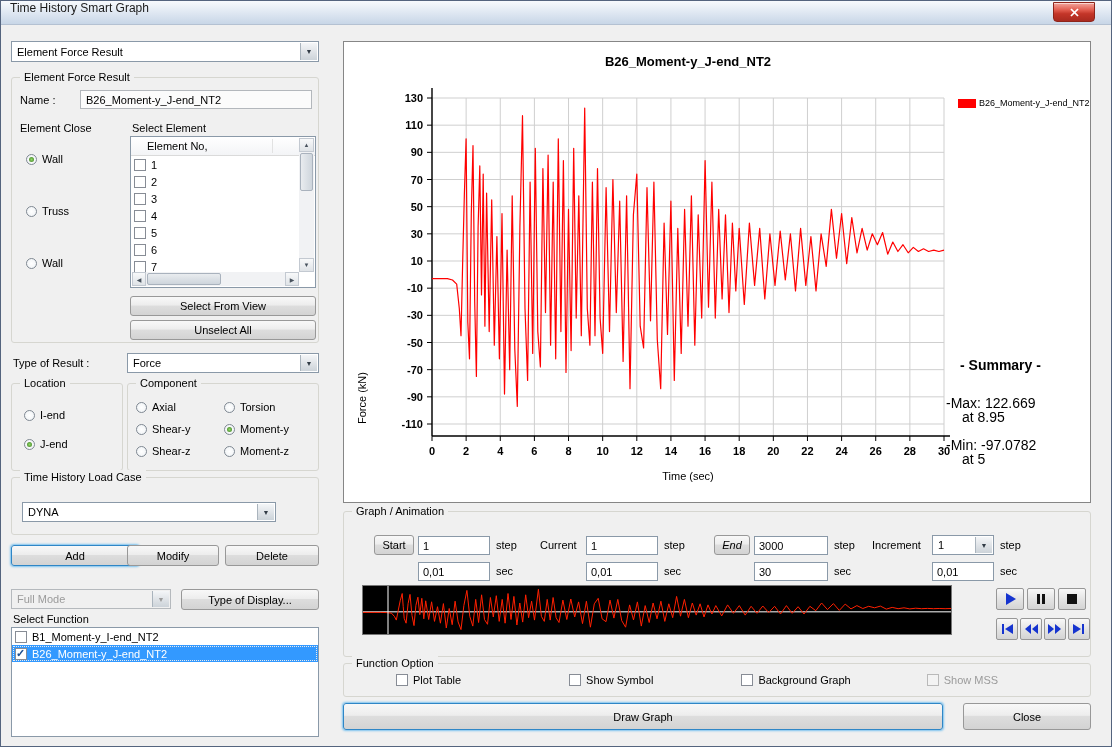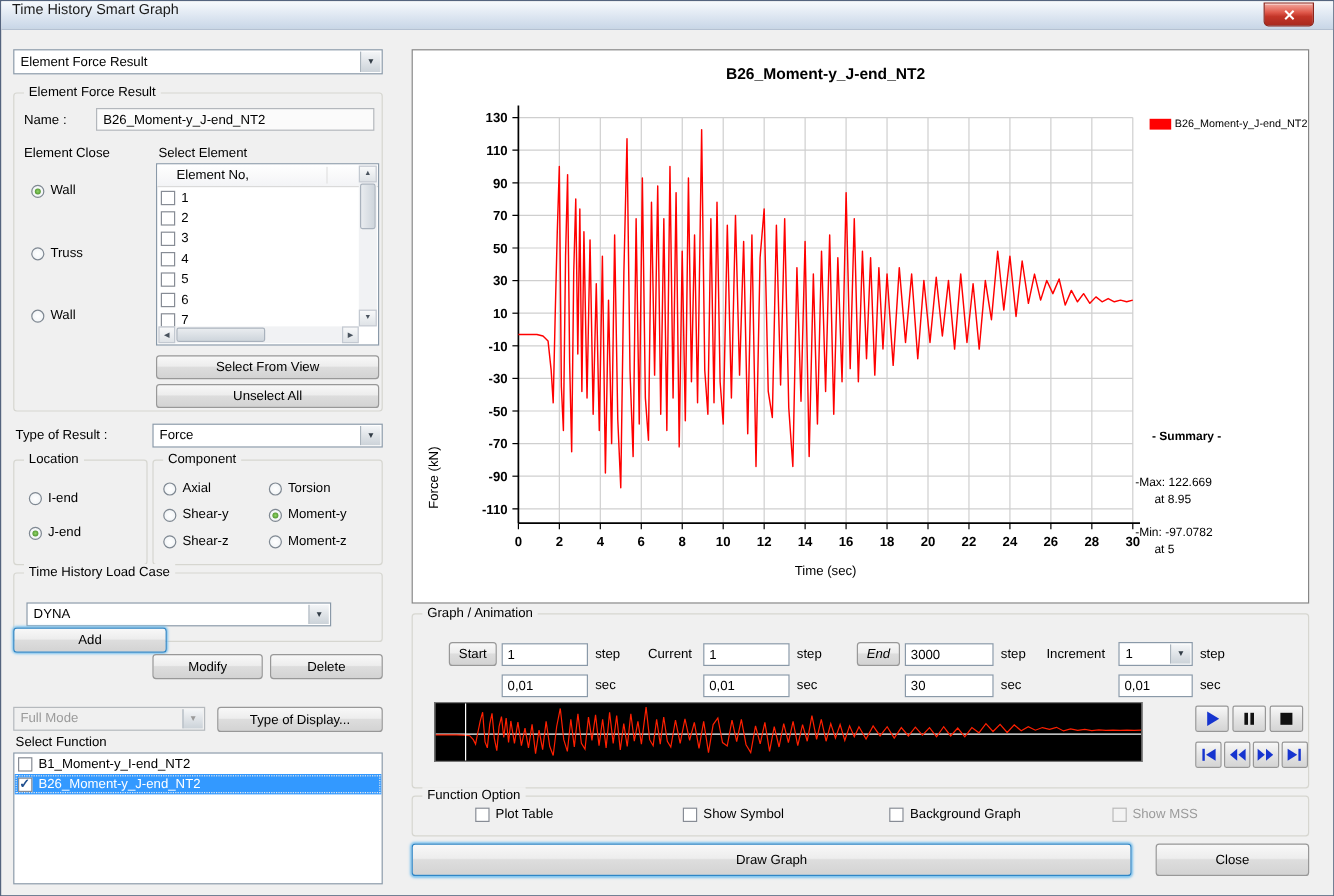--- a/index.html
+++ b/index.html
@@ -36,21 +36,21 @@
   .vscroll .sbtn{height:14px;}
   .hscroll .sbtn{width:14px;}
   .vthumb{height:36px;margin:1px;background:linear-gradient(90deg,#e9ecef,#ced5dc);border:1px solid #a9b2bd;border-radius:2px;}
   .hthumb{width:72px;margin:1px;background:linear-gradient(180deg,#e9ecef,#ced5dc);border:1px solid #a9b2bd;border-radius:2px;}
   .graph-box{position:absolute;left:342px;top:40px;width:748px;height:462px;background:#fff;border:1px solid #868686;box-sizing:border-box;}
   .chart-title{position:absolute;left:88px;top:12px;width:512px;text-align:center;font-size:13px;font-weight:bold;}
   .xlabel{position:absolute;left:88px;top:428px;width:512px;text-align:center;font-size:11px;}
   .ylabel{position:absolute;left:12px;top:56px;height:326px;display:flex;align-items:center;writing-mode:vertical-rl;transform:rotate(180deg);font-size:11px;}
   .legend{position:absolute;left:614px;top:56px;display:flex;align-items:center;gap:3px;font-size:9px;white-space:nowrap;}
   .legend-swatch{width:18px;height:9px;background:#ff0000;flex:none;}
-  .summary{position:absolute;left:602px;top:316px;width:142px;font-size:10px;line-height:14px;}
+  .summary{position:absolute;left:602px;top:316px;width:142px;font-size:14px;line-height:14px;}
   .summary .s-title{font-weight:bold;padding-left:14px;margin-bottom:24px;}
   .summary .s-at{padding-left:16px;margin-bottom:14px;}
   .strip{position:absolute;left:18px;top:73px;width:590px;height:50px;background:#000;border:1px solid #777;box-sizing:border-box;}
   .mbtn{position:absolute;box-sizing:border-box;border:1px solid #979797;border-radius:2px;background:linear-gradient(180deg,#f8f8f8,#e4e4e4 50%,#d4d4d4);display:flex;align-items:center;justify-content:center;}
   .chk-item{display:inline-flex;align-items:center;gap:5px;vertical-align:middle;}
   .chk-item.disabled{color:#9b9b9b;}
   #display-options{position:absolute;left:0;top:9px;right:0;white-space:nowrap;}
   #display-options .chk-item:nth-child(1){margin-left:52px;}
   #display-options .chk-item:nth-child(2){margin-left:108px;}
   #display-options .chk-item:nth-child(3){margin-left:88px;}
@@ -205,21 +205,21 @@
   </div>
 
   <div class="groupbox" style="left:10px;top:476px;width:308px;height:58px;">
     <span class="group-label">Time History Load Case</span>
     <div class="combo" style="left:10px;top:24px;width:254px;height:20px;">
       <span>DYNA</span>
       <span class="arrow">▼</span>
     </div>
   </div>
 
-  <div class="btn focus" style="left:10px;top:522px;width:128px;height:21px;">
+  <div class="btn focus" style="left:10px;top:544px;width:128px;height:21px;">
     <span>Add</span>
   </div>
   <div class="btn" style="left:126px;top:544px;width:92px;height:21px;">
     <span>Modify</span>
   </div>
   <div class="btn" style="left:224px;top:544px;width:94px;height:21px;">
     <span>Delete</span>
   </div>
 
   <div class="combo disabled" style="left:10px;top:588px;width:160px;height:20px;">

